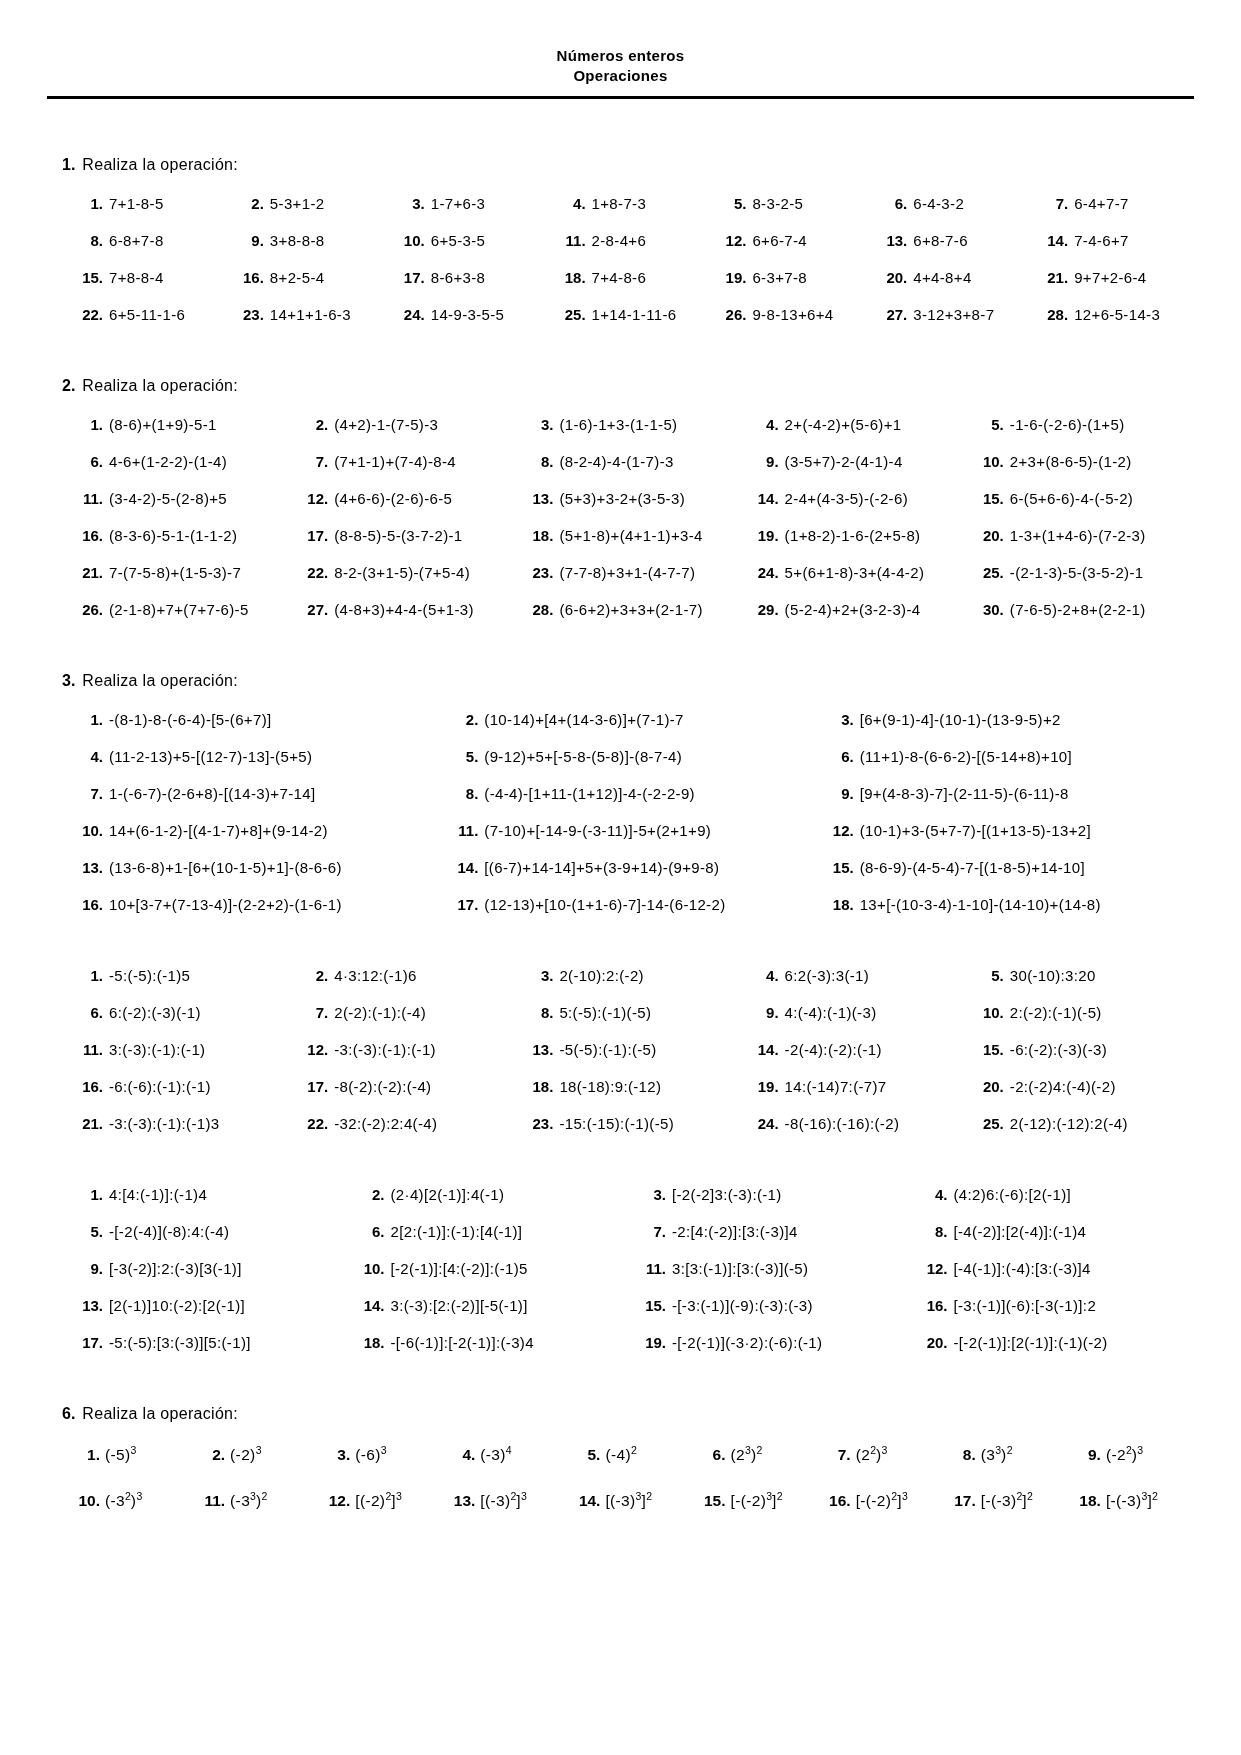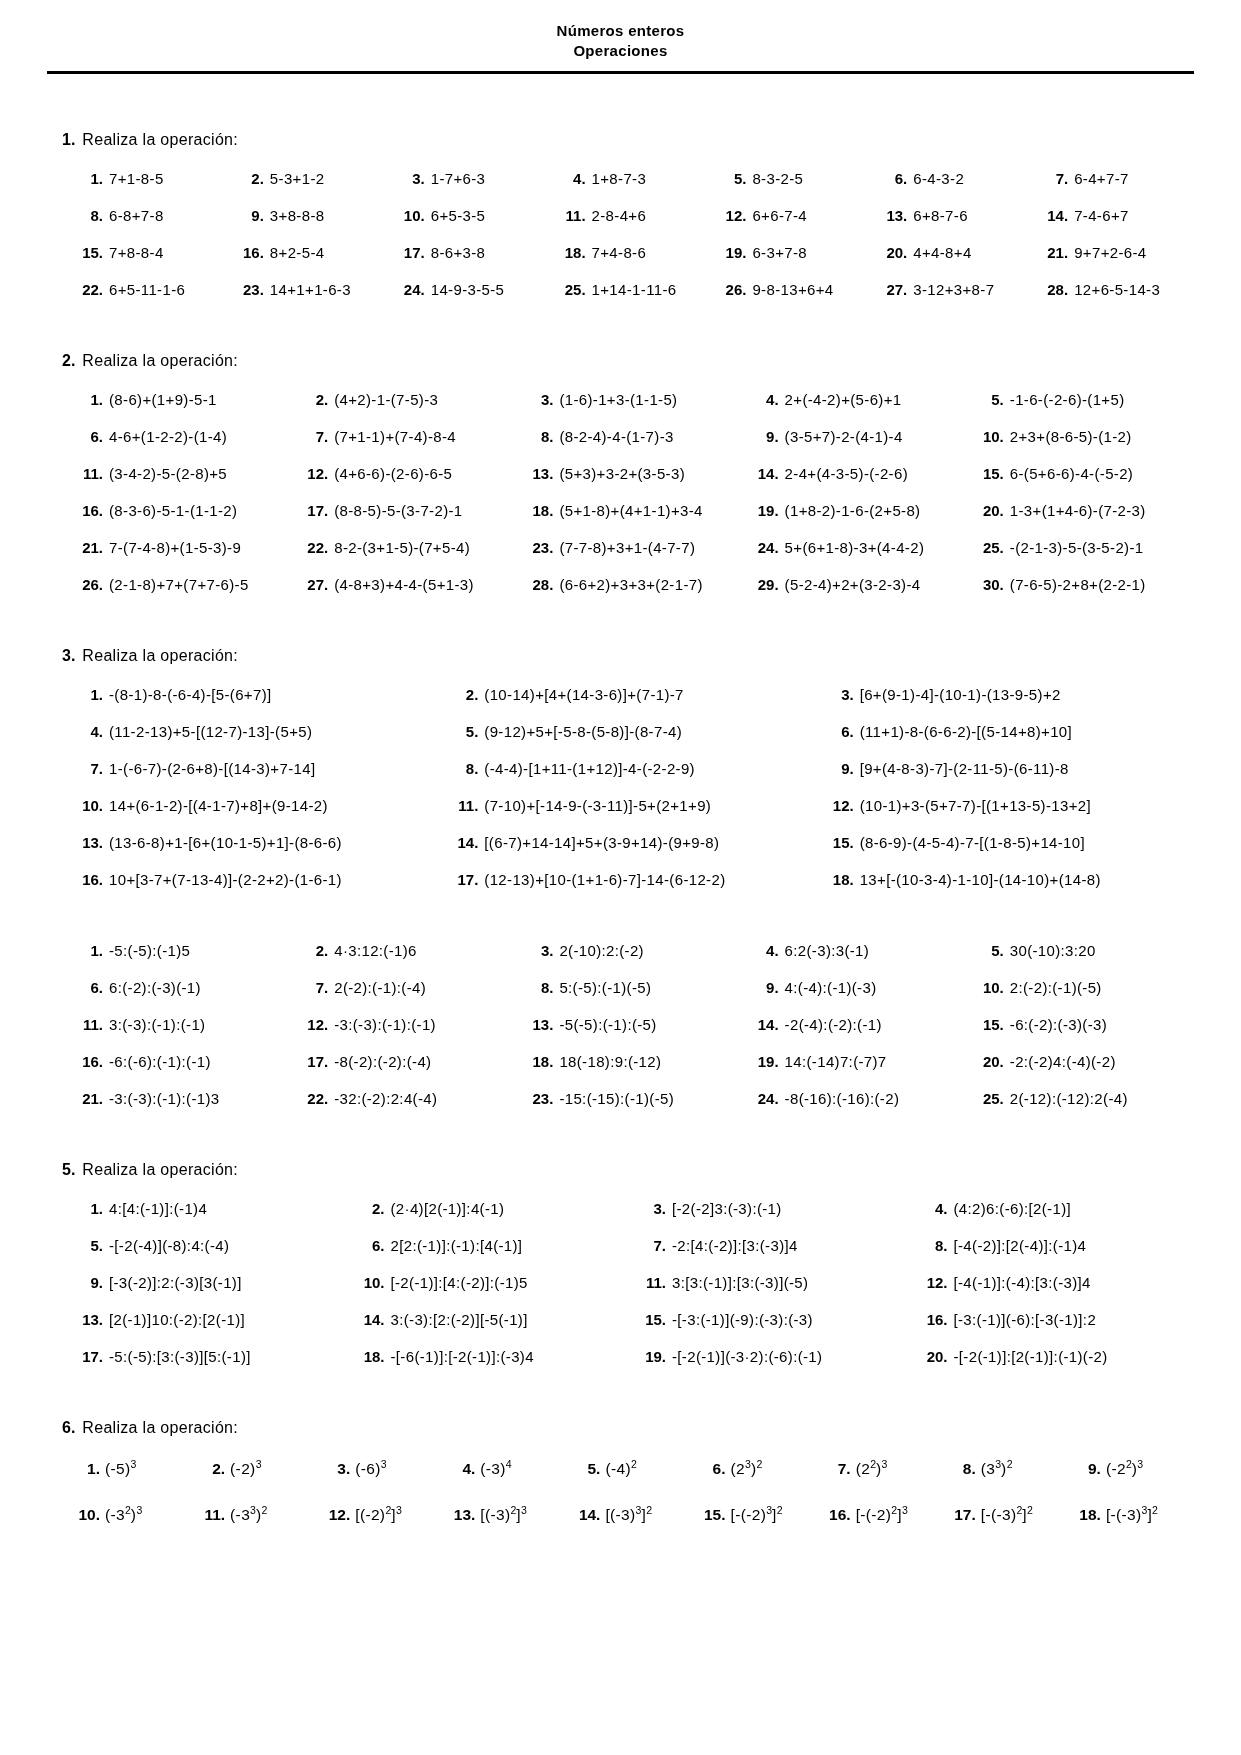--- a/index.html
+++ b/index.html
@@ -7,21 +7,21 @@
   .page {
     position:relative;
     width:1241px; height:1755px;
     margin:0 auto;
     background:#ffffff;
     color:#000;
     font-family:"Liberation Sans", sans-serif;
     overflow:hidden;
   }
   .header {
-    padding-top:21px;
+    padding-top:46px;
     text-align:center;
     font-weight:bold;
     font-size:15px;
     line-height:1.3;
     letter-spacing:0.3px;
   }
   .rule {
     border:none;
     border-top:3.5px solid #000;
     margin:11px 47px 0 47px;
@@ -276,21 +276,21 @@
           <div class="item">
             <span class="num">19.</span>
             <span class="expr">(1+8-2)-1-6-(2+5-8)</span>
           </div>
           <div class="item">
             <span class="num">20.</span>
             <span class="expr">1-3+(1+4-6)-(7-2-3)</span>
           </div>
           <div class="item">
             <span class="num">21.</span>
-            <span class="expr">7-(7-4-8)+(1-5-3)-9</span>
+            <span class="expr">7-(7-5-8)+(1-5-3)-7</span>
           </div>
           <div class="item">
             <span class="num">22.</span>
             <span class="expr">8-2-(3+1-5)-(7+5-4)</span>
           </div>
           <div class="item">
             <span class="num">23.</span>
             <span class="expr">(7-7-8)+3+1-(4-7-7)</span>
           </div>
           <div class="item">
@@ -503,23 +503,20 @@
             <span class="expr">-8(-16):(-16):(-2)</span>
           </div>
           <div class="item">
             <span class="num">25.</span>
             <span class="expr">2(-12):(-12):2(-4)</span>
           </div>
         </div>
     </section>
 
     <section class="exercise-section">
-      <div class="sec-head">
-        <span class="sec-num">5.</span><span class="sec-label">Realiza la operación:</span>
-      </div>
       <div class="grid cols4">
           <div class="item">
             <span class="num">1.</span>
             <span class="expr">4:[4:(-1)]:(-1)4</span>
           </div>
           <div class="item">
             <span class="num">2.</span>
             <span class="expr">(2·4)[2(-1)]:4(-1)</span>
           </div>
           <div class="item">

